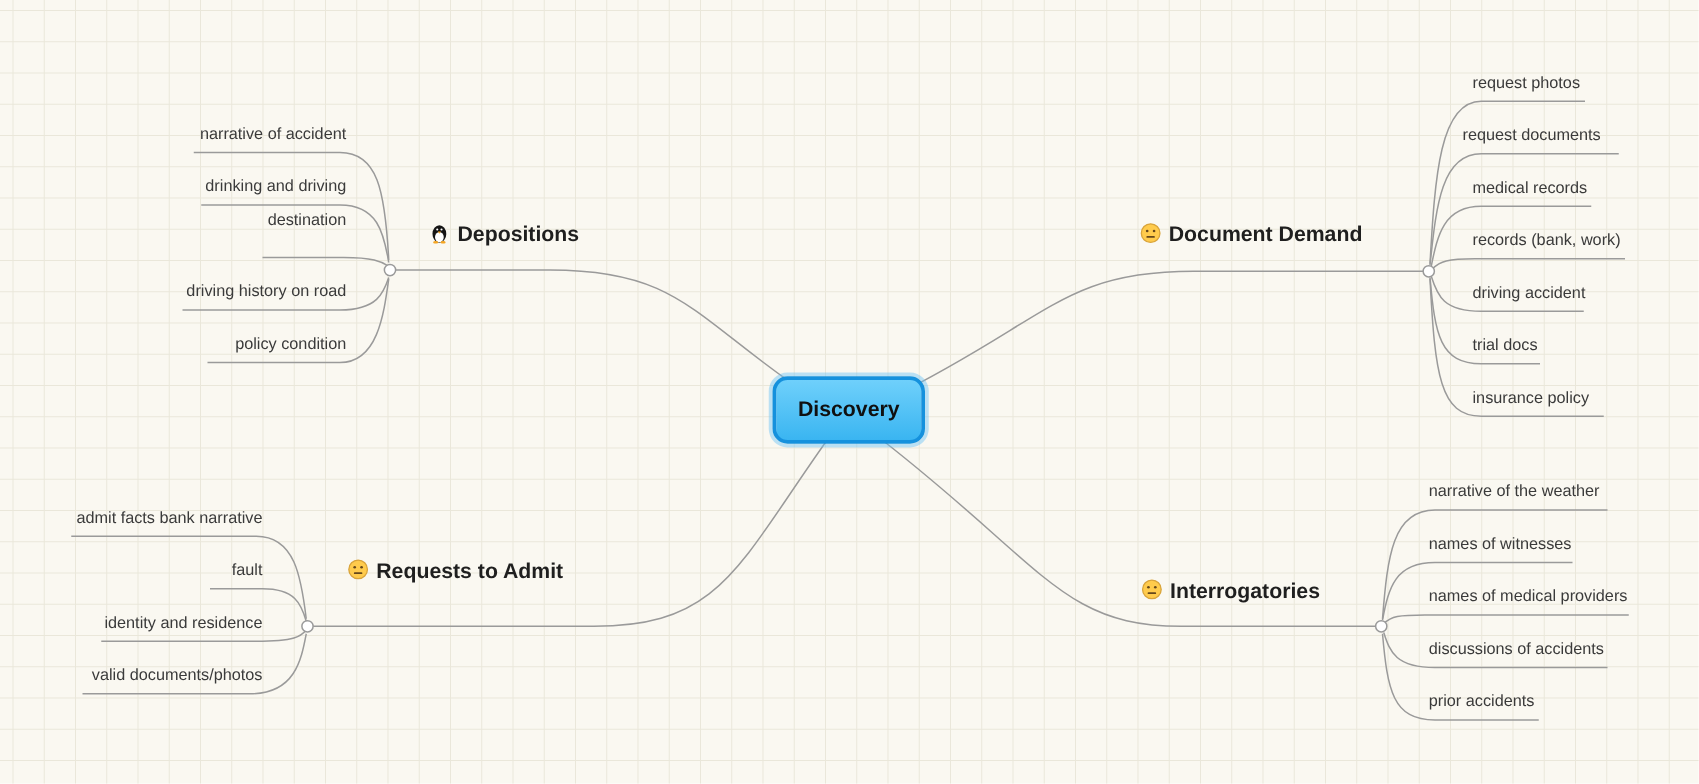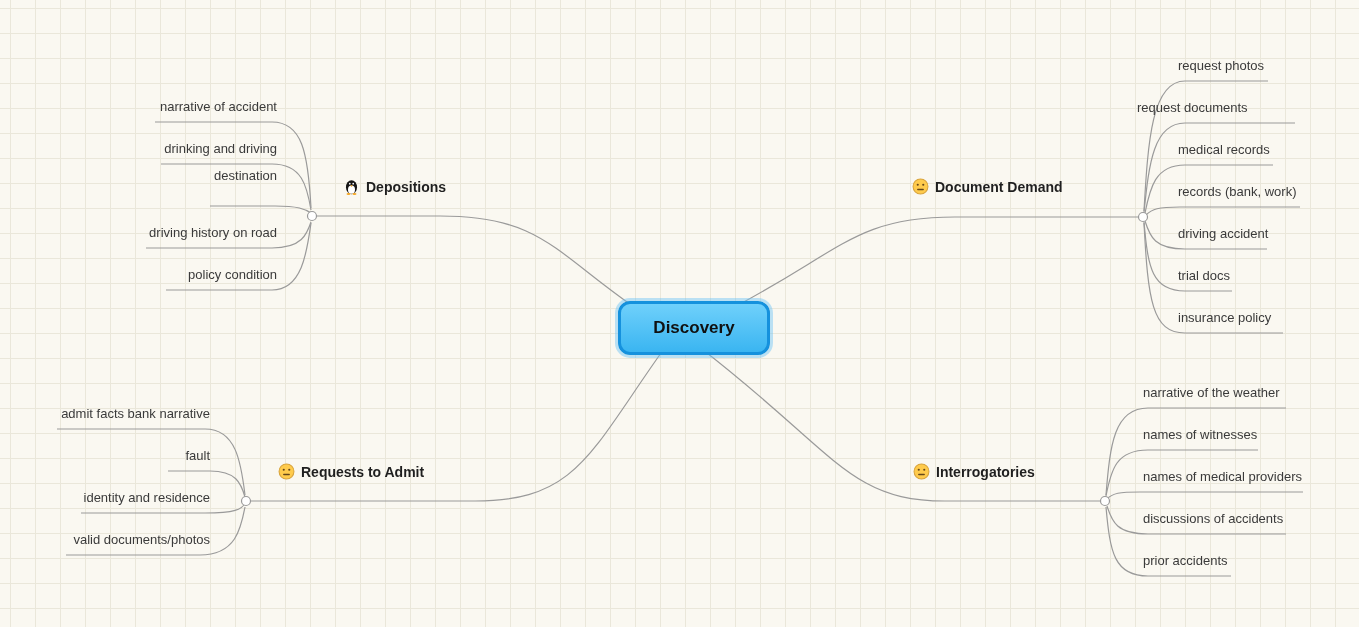--- a/index.html
+++ b/index.html
@@ -22,34 +22,34 @@
     position:absolute;
     font-size:13px;
     color:#3a3a3a;
     white-space:nowrap;
     line-height:16px;
     cursor:pointer;
   }
   .branch{
     position:absolute;
     display:flex;
-    align-items:flex-end;
+    align-items:flex-start;
     gap:6px;
     font-weight:700;
-    font-size:14px;
+    font-size:17px;
     color:#1f1f1f;
     white-space:nowrap;
     cursor:pointer;
   }
   .branch .icon{display:inline-flex;width:17px;height:17px;}
   .branch .icon svg{width:17px;height:17px;}
   .root{
     position:absolute;
     left:618px;top:301px;
-    width:152px;height:54px;
+    width:122px;height:54px;
     box-sizing:border-box;
     display:flex;align-items:center;justify-content:center;
     background:linear-gradient(#6fd0fb,#3ab5f1);
     border:3px solid #1591dd;
     border-radius:12px;
     box-shadow:0 0 0 3px rgba(108,196,246,.45);
     font-weight:700;font-size:17px;color:#101010;
     cursor:pointer;
   }
 </style>
@@ -96,21 +96,21 @@
     <circle class="anchor" cx="1105" cy="501" r="4.5"></circle>
   </svg>
 
   <div class="child" style="top:99px;right:1082px">narrative of accident</div>
   <div class="child" style="top:141px;right:1082px">drinking and driving</div>
   <div class="child" style="top:168px;right:1082px">destination</div>
   <div class="child" style="top:225px;right:1082px">driving history on road</div>
   <div class="child" style="top:267px;right:1082px">policy condition</div>
 
   <div class="child" style="top:58px;left:1178px">request photos</div>
-  <div class="child" style="top:100px;left:1137px">request documents</div>
+  <div class="child" style="top:100px;left:1170px">request documents</div>
   <div class="child" style="top:142px;left:1178px">medical records</div>
   <div class="child" style="top:184px;left:1178px">records (bank, work)</div>
   <div class="child" style="top:226px;left:1178px">driving accident</div>
   <div class="child" style="top:268px;left:1178px">trial docs</div>
   <div class="child" style="top:310px;left:1178px">insurance policy</div>
 
   <div class="child" style="top:406px;right:1149px">admit facts bank narrative</div>
   <div class="child" style="top:448px;right:1149px">fault</div>
   <div class="child" style="top:490px;right:1149px">identity and residence</div>
   <div class="child" style="top:532px;right:1149px">valid documents/photos</div>
@@ -141,21 +141,21 @@
       <svg viewBox="0 0 16 16">
         <circle cx="8" cy="8" r="7" fill="#ffcb4c" stroke="#d9a43b" stroke-width="1"></circle>
         <circle cx="5.4" cy="6.4" r="1" fill="#65471b"></circle>
         <circle cx="10.6" cy="6.4" r="1" fill="#65471b"></circle>
         <rect x="4.8" y="10.2" width="6.4" height="1.3" rx="0.65" fill="#65471b"></rect>
       </svg>
     </span>
     <span>Document Demand</span>
   </div>
 
-  <div class="branch" style="left:278px;top:463px">
+  <div class="branch" style="left:278px;top:447px">
     <span class="icon">
       <svg viewBox="0 0 16 16">
         <circle cx="8" cy="8" r="7" fill="#ffcb4c" stroke="#d9a43b" stroke-width="1"></circle>
         <circle cx="5.4" cy="6.4" r="1" fill="#65471b"></circle>
         <circle cx="10.6" cy="6.4" r="1" fill="#65471b"></circle>
         <rect x="4.8" y="10.2" width="6.4" height="1.3" rx="0.65" fill="#65471b"></rect>
       </svg>
     </span>
     <span>Requests to Admit</span>
   </div>

